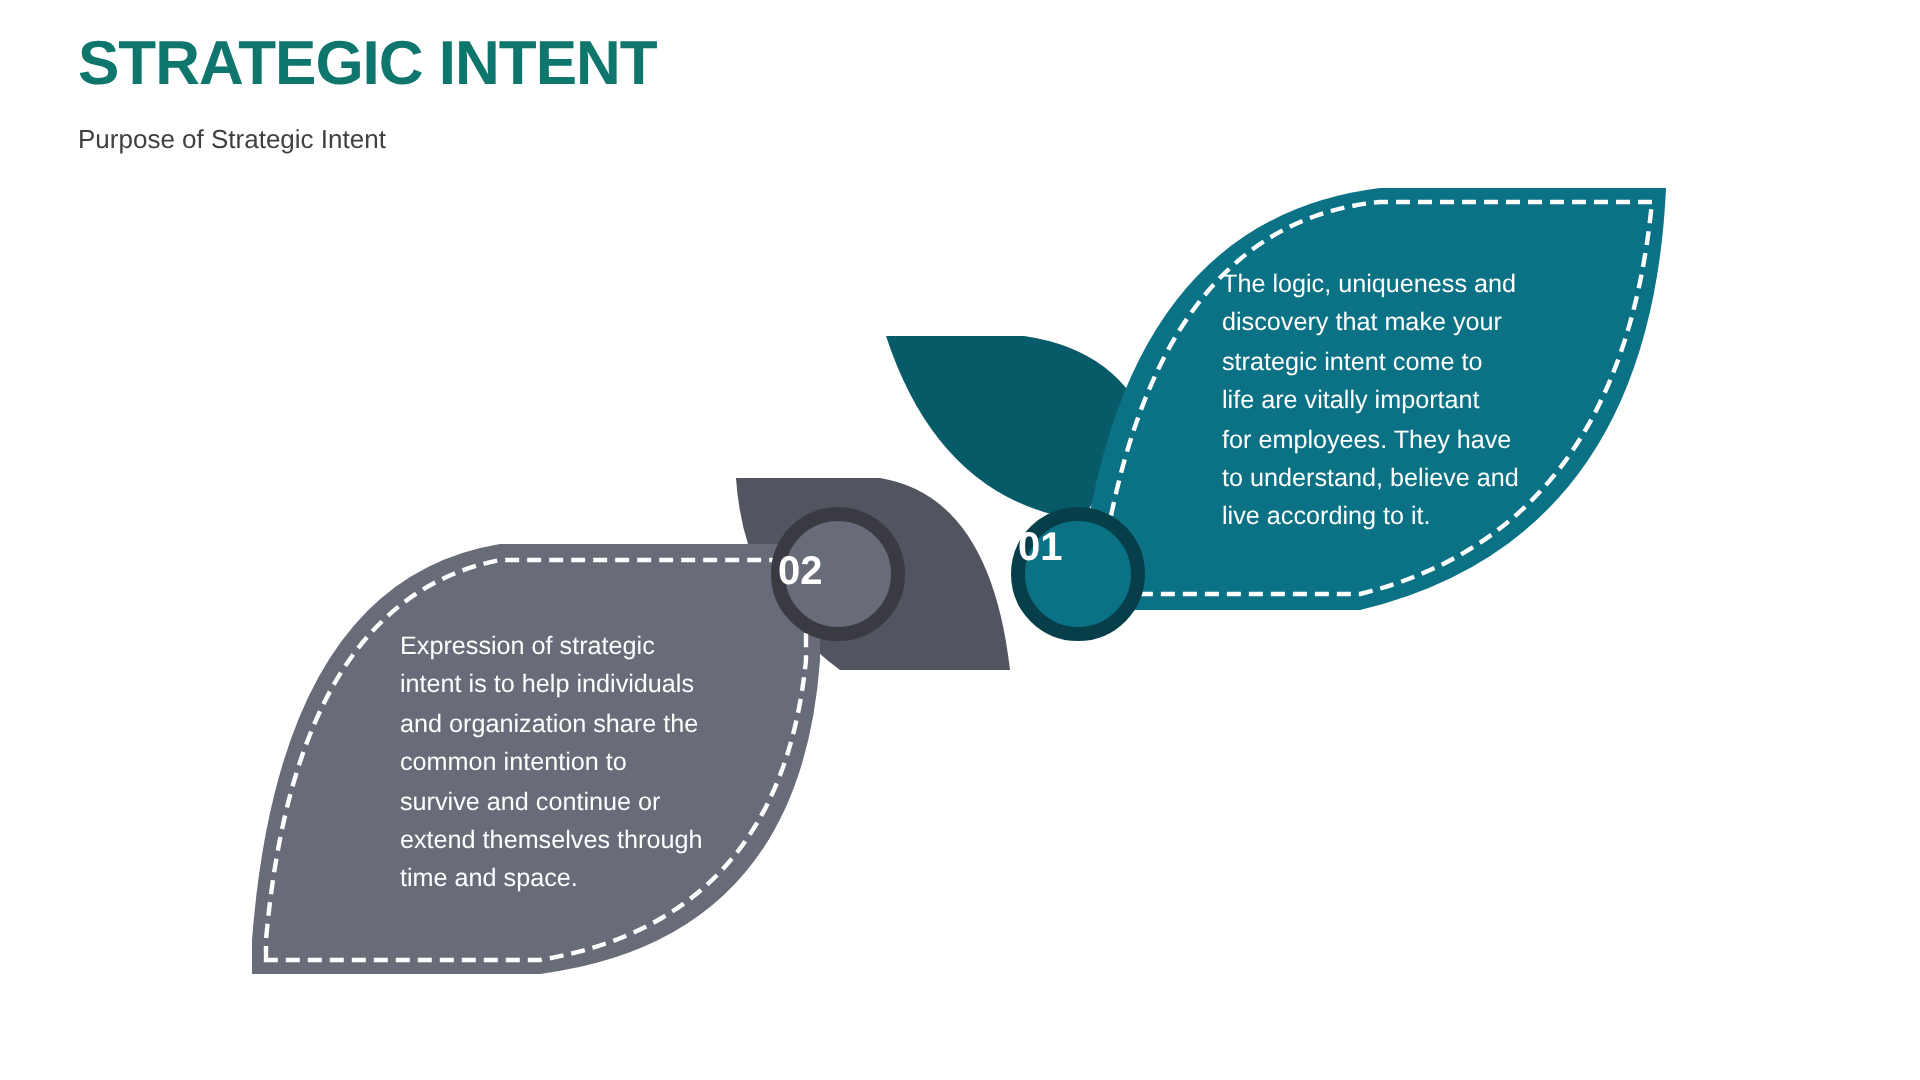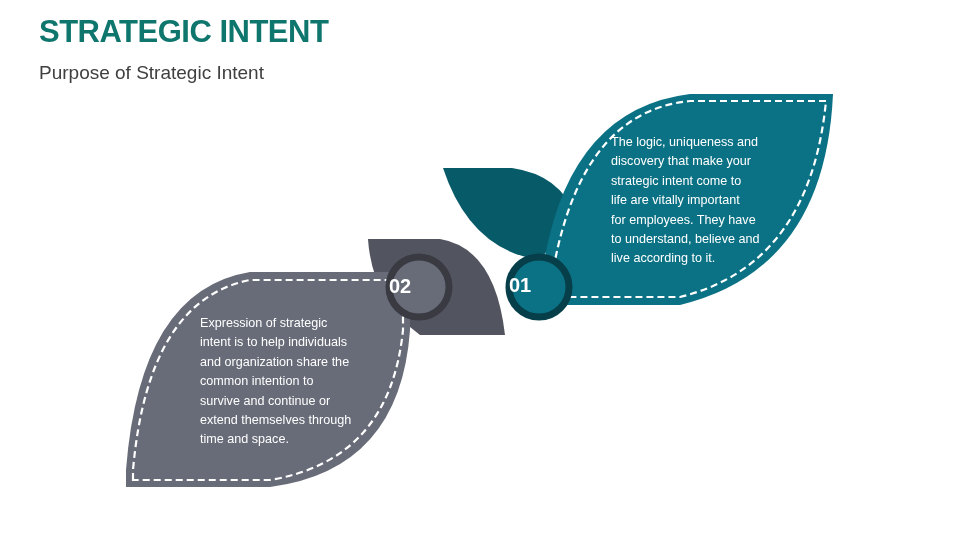--- a/index.html
+++ b/index.html
@@ -1,24 +1,24 @@
 <!DOCTYPE html>
 <html><head>
 <meta charset="utf-8">
 <style>
   html,body{margin:0;padding:0;background:#ffffff;}
   body{width:960px;height:540px;position:relative;overflow:hidden;font-family:"Liberation Sans",sans-serif;}
   .title{position:absolute;left:39px;top:14px;font-size:31px;font-weight:bold;color:#0f766e;letter-spacing:-0.5px;}
-  .subtitle{position:absolute;left:39px;top:62px;font-size:19px;color:#404040;}
+  .subtitle{position:absolute;left:39px;top:62px;font-size:13px;color:#404040;}
   svg.diagram{position:absolute;left:0;top:0;}
   .txt{position:absolute;color:#ffffff;font-size:12.6px;font-weight:normal;line-height:19.4px;white-space:pre-line;}
   .txt1{left:611px;top:133px;width:180px;}
   .txt2{left:200px;top:314px;width:180px;}
   .num{position:absolute;color:#ffffff;font-weight:bold;font-size:20px;text-align:left;width:60px;}
-  .num1{left:509px;top:274px;}
+  .num1{left:509px;top:263px;}
   .num2{left:389px;top:275px;}
 </style>
 </head>
 <body>
 
 <div class="title">STRATEGIC INTENT</div>
 <div class="subtitle">Purpose of Strategic Intent</div>
 
 <svg class="diagram" width="960" height="540" viewBox="0 0 960 540">
 

